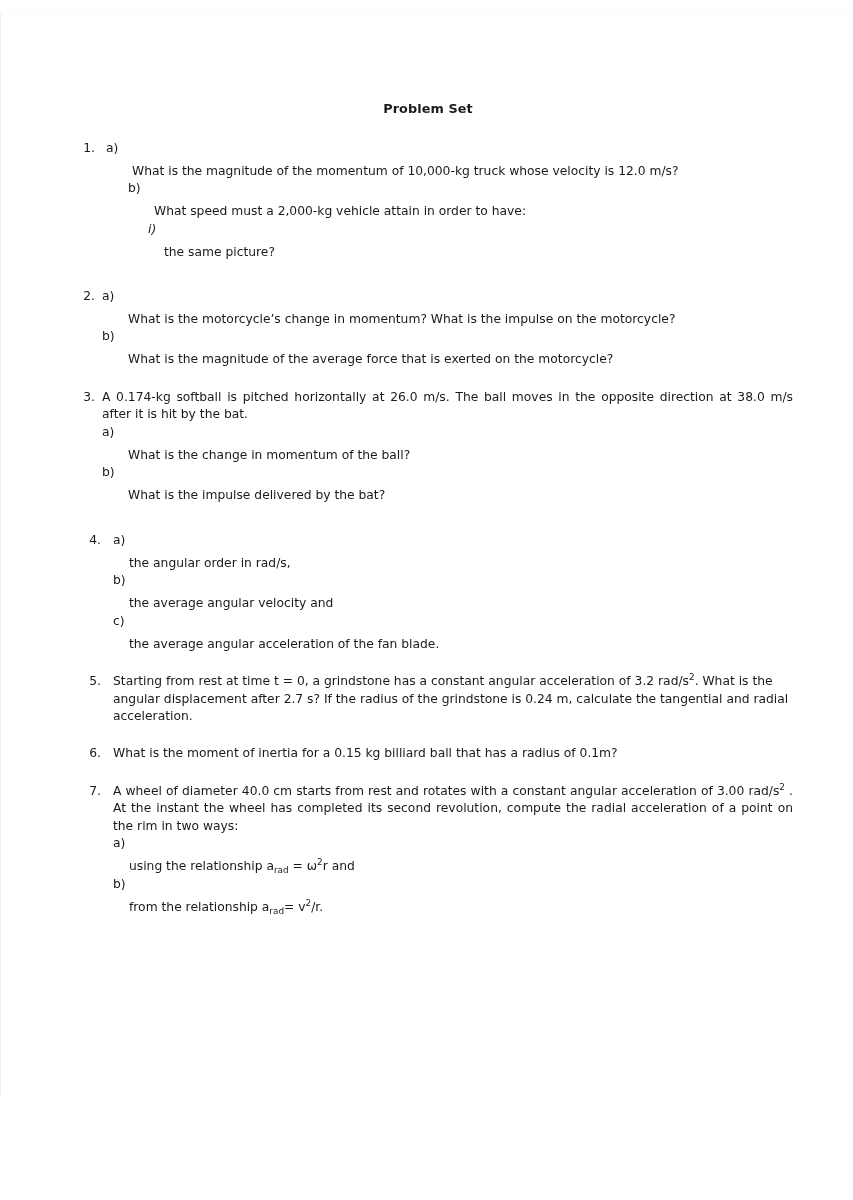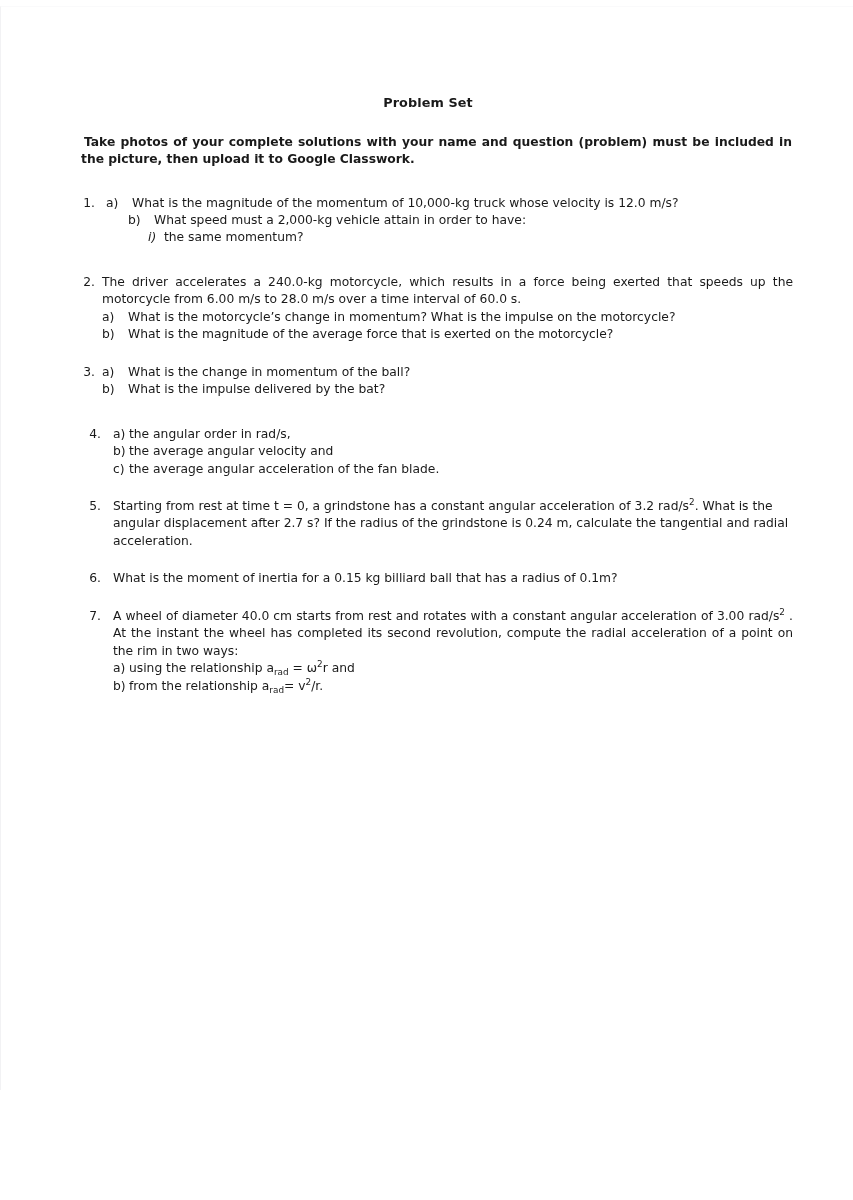--- a/index.html
+++ b/index.html
@@ -10,21 +10,21 @@
   body {
     width: 853px;
     height: 1200px;
     font-family: "DejaVu Sans", "Liberation Sans", sans-serif;
     color: #1a1a1a;
     position: relative;
     overflow: hidden;
   }
   .page {
     position: absolute;
-    left: 0; top: 6px;
+    left: 0; top: 12px;
     width: 853px;
     height: 1084px;
     background: #ffffff;
     border-left: 1px solid #f2f2f4;
     border-top: 1px solid #fafafb;
     box-sizing: border-box;
   }
   .content {
     position: absolute;
     left: 62px;
@@ -78,21 +78,21 @@
   .line { white-space: normal; }
 
   
   .sub {
     display: flex;
   }
   .sub .tag {
     flex: 0 0 auto;
     white-space: nowrap;
   }
-  .sub .txt { flex: 1 1 auto; }
+  .sub .txt { flex: 1 1 auto; margin-top: 23px; }
 
   .tag-w-wide { width: 26px; }
   .tag-w-narrow { width: 16px; }
 
   .sub-indent-1 { padding-left: 26px; }
   .sub-indent-2 { padding-left: 46px; }
   .sub-indent-3 { padding-left: 4px; }
 
   .ital { font-style: italic; }
 
@@ -102,60 +102,59 @@
   .gap-sm { height: 7px; }
 </style>
 </head>
 <body>
 
 <div class="page">
   <div class="content">
 
     <div class="doc-title">Problem Set</div>
 
-    <div class="instructions">Take photos of your complete solutions with your name and question (problem) must be included in the picture, then upload it to Google Classwork.</div>
 
     <div class="problem grp-a">
       <div class="num">1.</div>
       <div class="body">
         <div class="sub sub-indent-3">
           <span class="tag tag-w-wide">a)</span>
           <span class="txt">What is the magnitude of the momentum of 10,000-kg truck whose velocity is 12.0 m/s?</span>
         </div>
         <div class="sub sub-indent-1">
           <span class="tag tag-w-wide">b)</span>
           <span class="txt">What speed must a 2,000-kg vehicle attain in order to have:</span>
         </div>
         <div class="sub sub-indent-2">
           <span class="tag tag-w-narrow ital">i)</span>
-          <span class="txt">the same momentum?</span>
+          <span class="txt">the same picture?</span>
         </div>
       </div>
     </div>
 
     <div class="gap-sm"></div>
 
     <div class="problem grp-a">
       <div class="num">2.</div>
       <div class="body">
-        <div class="just line">The driver accelerates a 240.0-kg motorcycle, which results in a force being exerted that speeds up the motorcycle from 6.00 m/s to 28.0 m/s over a time interval of 60.0 s.</div>
         <div class="sub">
           <span class="tag tag-w-wide">a)</span>
           <span class="txt">What is the motorcycle’s change in momentum? What is the impulse on the motorcycle?</span>
         </div>
         <div class="sub">
           <span class="tag tag-w-wide">b)</span>
           <span class="txt">What is the magnitude of the average force that is exerted on the motorcycle?</span>
         </div>
       </div>
     </div>
 
     <div class="problem grp-a">
       <div class="num">3.</div>
       <div class="body">
+        <div class="just line">A 0.174-kg softball is pitched horizontally at 26.0 m/s. The ball moves in the opposite direction at 38.0 m/s after it is hit by the bat.</div>
         <div class="sub">
           <span class="tag tag-w-wide">a)</span>
           <span class="txt">What is the change in momentum of the ball?</span>
         </div>
         <div class="sub">
           <span class="tag tag-w-wide">b)</span>
           <span class="txt">What is the impulse delivered by the bat?</span>
         </div>
       </div>
     </div>

